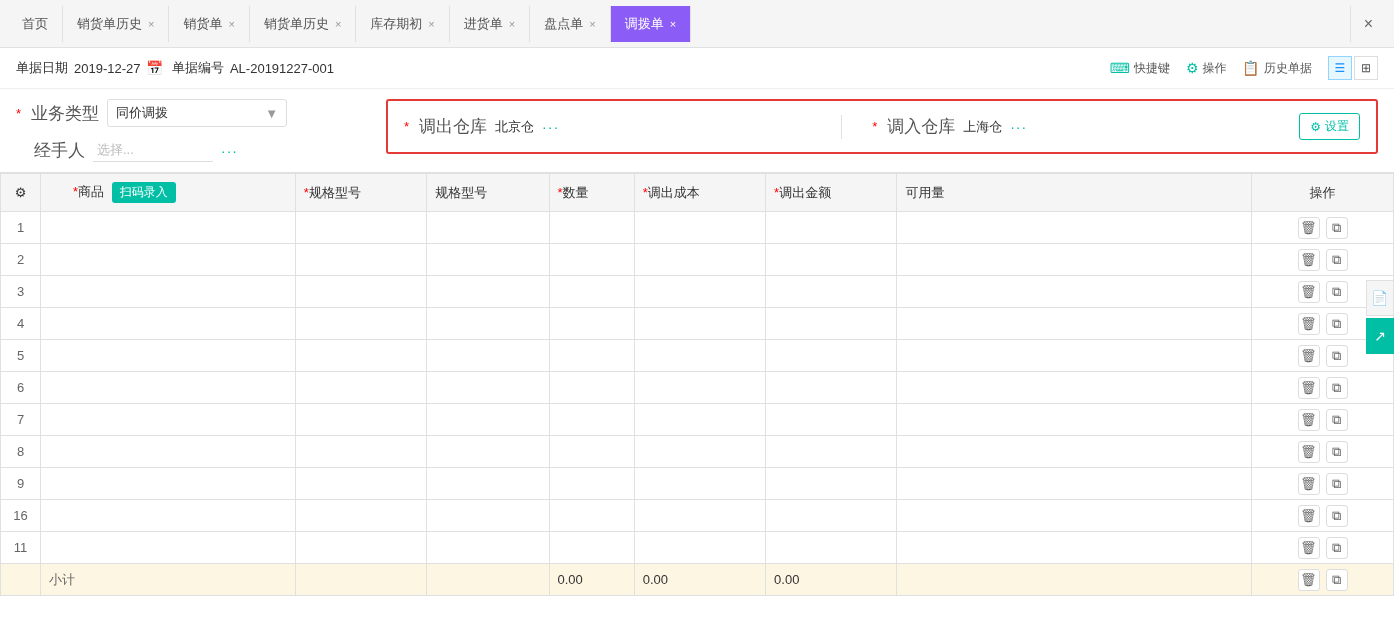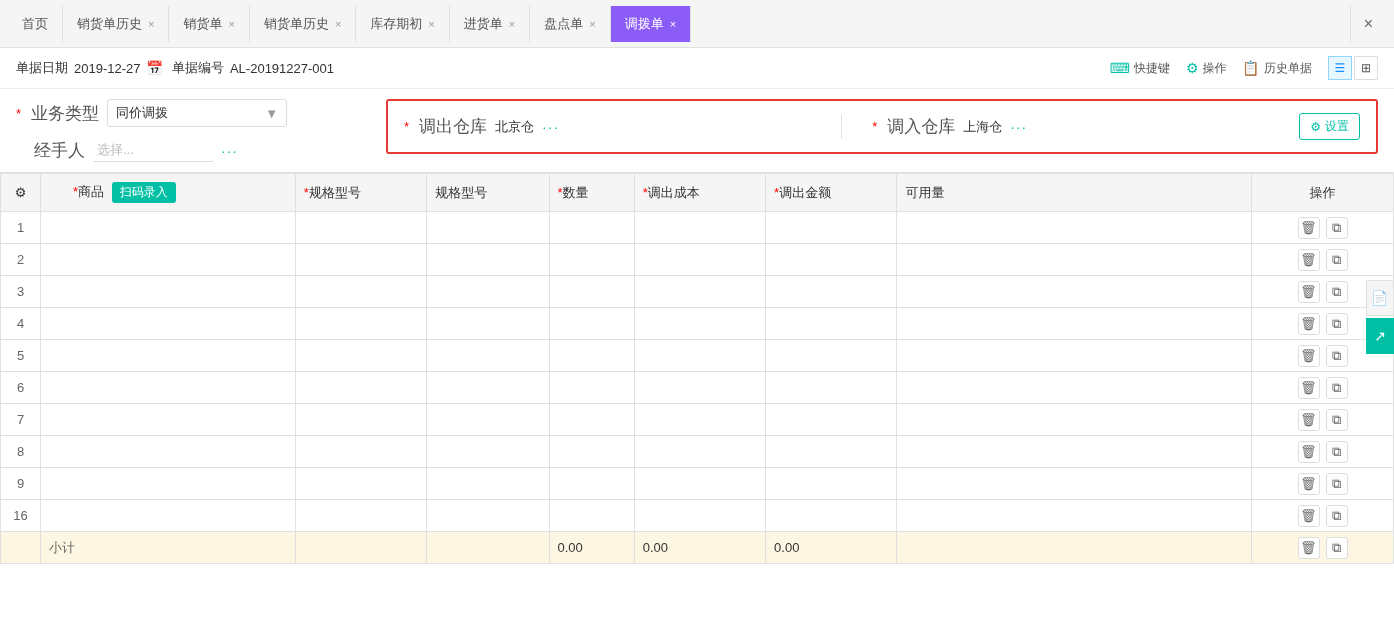--- a/index.html
+++ b/index.html
@@ -596,20 +596,36 @@
       <td></td>
       <td></td>
       <td></td>
       <td>
         <div class="action-cell">
           <div class="action-btn">🗑</div>
           <div class="action-btn">⧉</div>
         </div>
       </td>
     </tr>
+        <tr>
+      <td class="row-num">11</td>
+      <td></td>
+      <td></td>
+      <td></td>
+      <td></td>
+      <td></td>
+      <td></td>
+      <td></td>
+      <td>
+        <div class="action-cell">
+          <div class="action-btn">🗑</div>
+          <div class="action-btn">⧉</div>
+        </div>
+      </td>
+    </tr>
         <tr class="subtotal-row">
     <td class="row-num"></td>
     <td><span class="subtotal-label">小计</span></td>
     <td></td>
     <td></td>
     <td>0.00</td>
     <td>0.00</td>
     <td>0.00</td>
     <td></td>
     <td>

